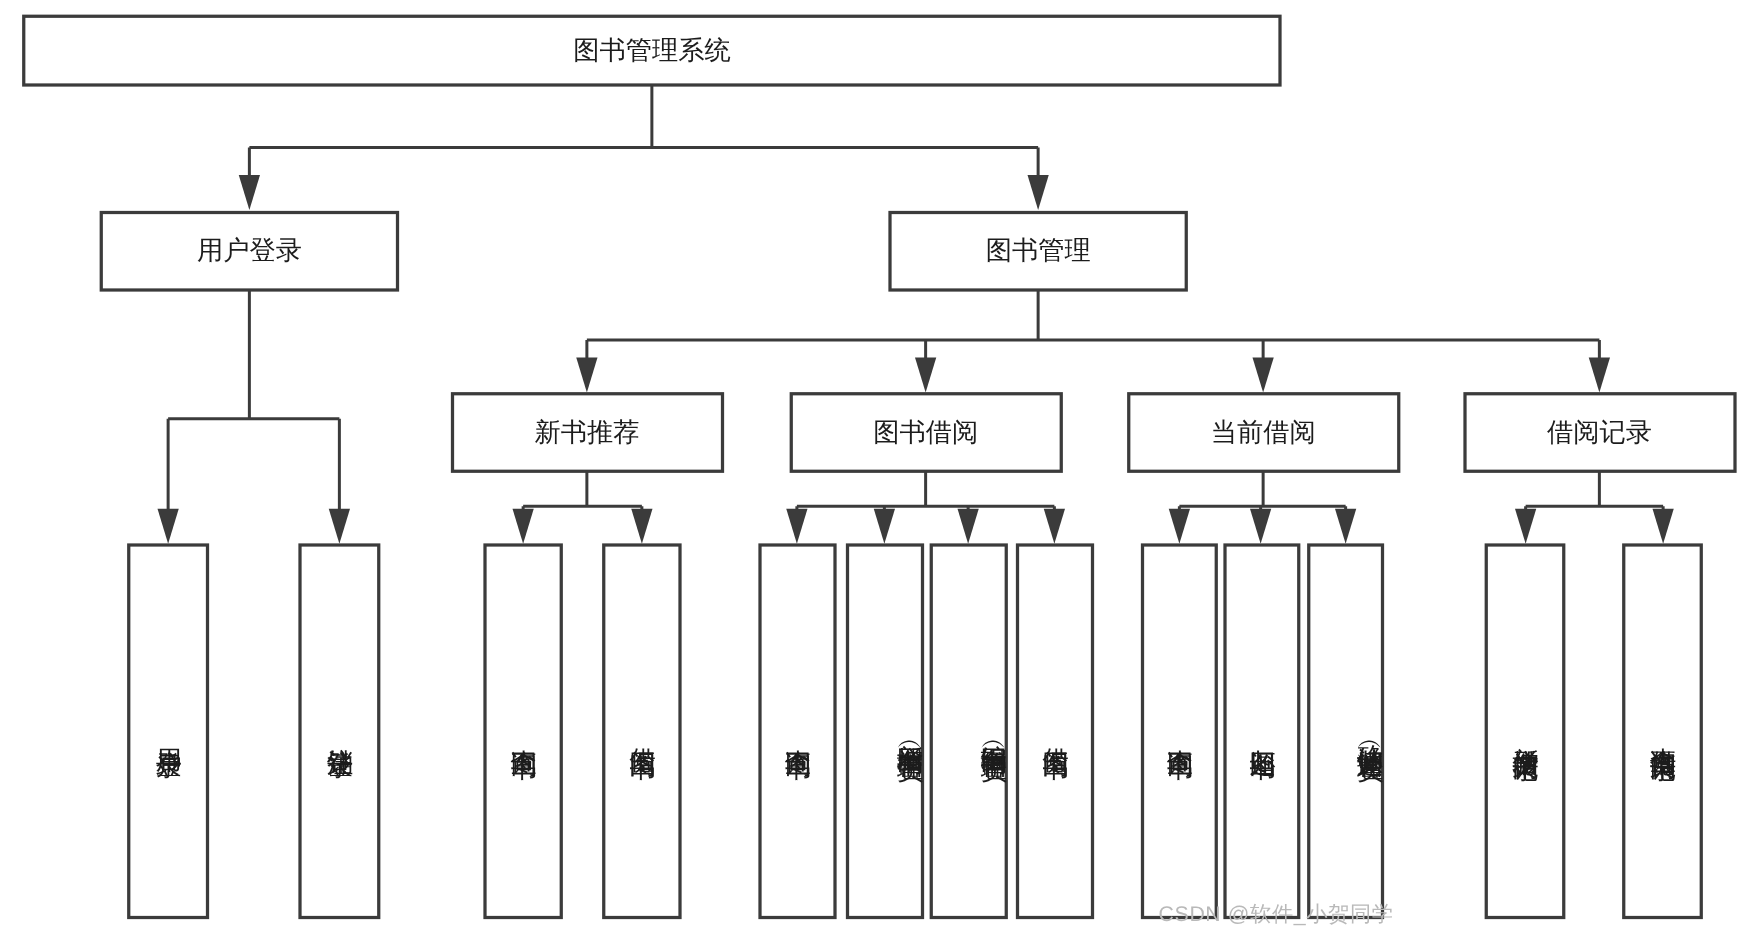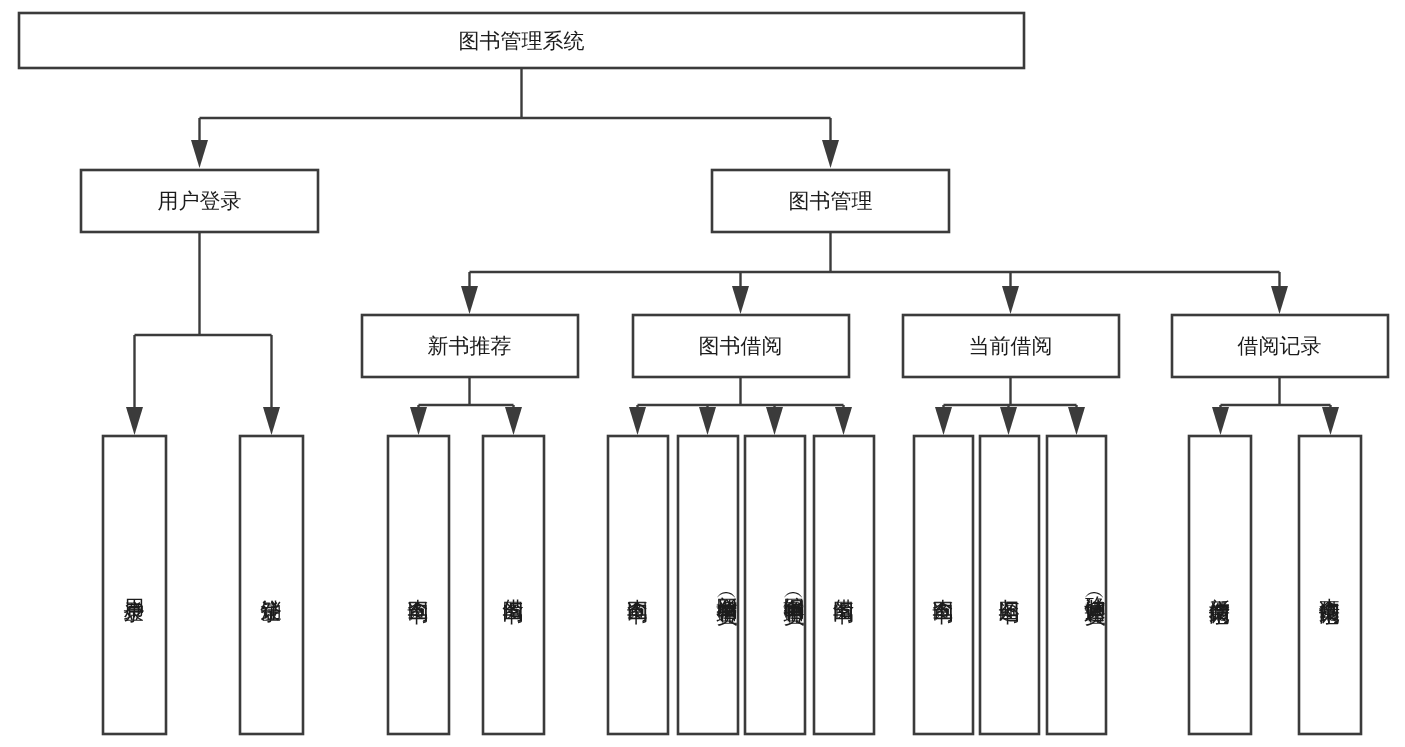--- a/index.html
+++ b/index.html
@@ -215,14 +215,15 @@
   <div class="leaf-label" style="left:745px; top:444px; width:60px; height:284px;">编辑图书（管理员）</div>
   <div class="leaf-label centered" style="left:814px; top:436px; width:60px; height:298px;">借阅图书</div>
 
   <div class="leaf-label centered" style="left:914px; top:436px; width:59px; height:298px;">查询图书</div>
   <div class="leaf-label centered" style="left:980px; top:436px; width:59px; height:298px;">归还图书</div>
   <div class="leaf-label" style="left:1047px; top:444px; width:59px; height:284px;">确认归还（管理员）</div>
 
   <div class="leaf-label centered" style="left:1189px; top:436px; width:62px; height:298px;">新增借阅记录</div>
   <div class="leaf-label centered" style="left:1299px; top:436px; width:62px; height:298px;">查询借阅记录</div>
 
+  <div class="watermark">CSDN @软件_小贺同学</div>
 
 </div>
 
 </body></html>

